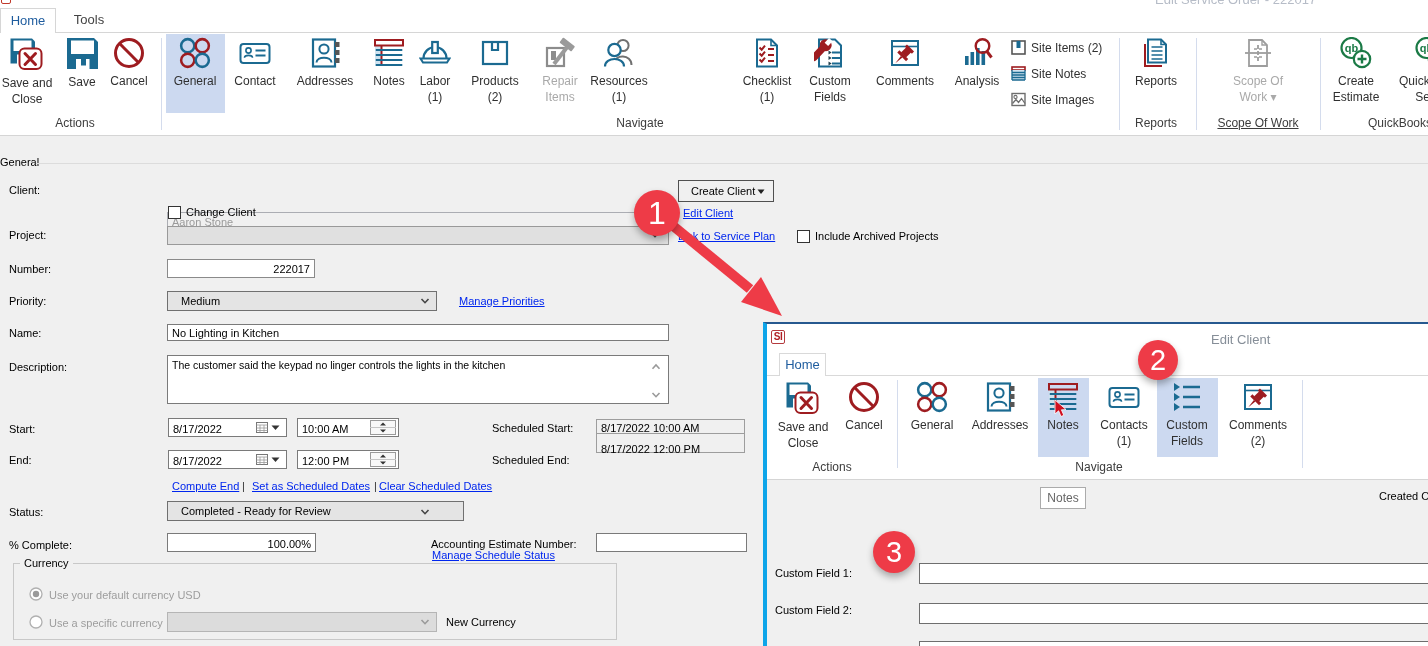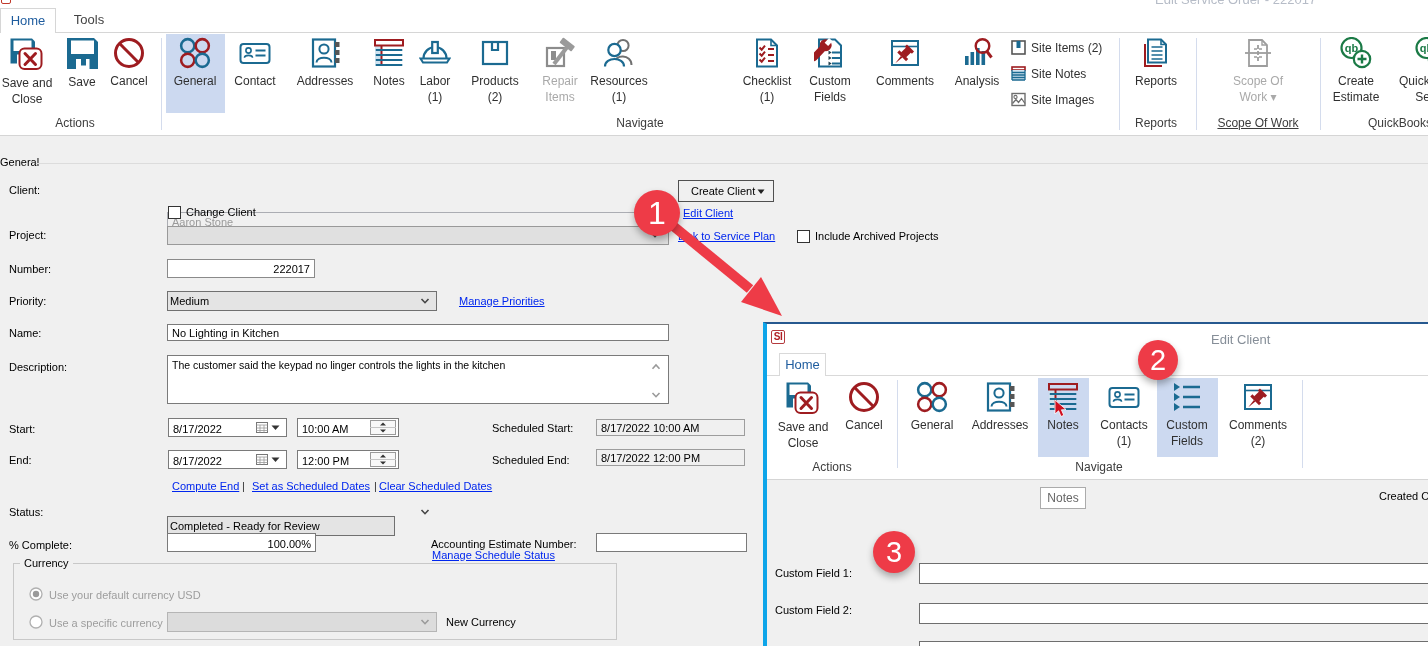--- a/index.html
+++ b/index.html
@@ -19,21 +19,21 @@
 .rlbl.dis { color:#a9a9a9; }
 .glbl { position:absolute; top:116px; font-size:12px; color:#3c3c3c; text-align:center; }
 .vsep { position:absolute; top:38px; height:92px; width:1px; background:#d4dced; }
 .hl { background:#ccd9f0; }
 
 
 #form { position:absolute; left:0; top:137px; width:1428px; height:509px; background:#f0f0f0; font-size:11px; color:#000; }
 .flbl { position:absolute; left:9px; }
 .inp { position:absolute; background:#fff; border:1px solid #7a7a7a; font-size:11px; padding:2px 4px; line-height:14px; }
 .dis1 { background:#f0f0f0; border:1px solid #abadb3; color:#838383; }
-.combo { position:absolute; background:#e4e4e4; border:1px solid #707070; font-size:11px; padding:2px 2px; line-height:14px; }
+.combo { position:absolute; background:#e4e4e4; border:1px solid #707070; font-size:11px; padding:2px 13px; line-height:14px; }
 .chev { position:absolute; width:10px; height:10px; }
 .link { position:absolute; color:#0026ee; text-decoration:underline; font-size:11px; }
 .cb { position:absolute; width:13px; height:13px; background:#fff; border:1px solid #333; }
 </style>
 </head>
 <body>
 <div id="page">
 
 <div class="abs" style="left:1px;top:-4px;width:10px;height:9px;border:1.5px solid #c0392b;border-radius:2px;background:#fff;"></div>
 <div class="abs" style="left:1155px;top:-7px;width:220px;font-size:13px;color:#b6bcc7;">Edit Service Order - 222017</div>
@@ -360,28 +360,28 @@
         <path d="M0.5 0.5 L4.5 5 L8.5 0.5 z" fill="#333"></path>
       </svg>
 <div class="inp" style="left:297px;top:313px;width:102px;height:19px;padding-top:3px;">12:00 PM</div>
       <div class="abs" style="left:370px;top:315px;width:26px;height:15px;background:#f8f8f8;border:1px solid #9a9a9a;"></div>
       <div class="abs" style="left:370px;top:322px;width:26px;height:1px;background:#c5c5c5;"></div>
       <svg class="abs" style="left:379px;top:317px;" width="8" height="11" viewBox="0 0 8 11">
         <path d="M1 3.5 L4 0.5 L7 3.5 z" fill="#333"></path>
         <path d="M1 7.5 L4 10.5 L7 7.5 z" fill="#333"></path>
       </svg>
 <div class="abs" style="left:492px;top:317px;font-size:11px;">Scheduled End:</div>
-<div class="abs" style="left:596px;top:312px;width:149px;height:17px;background:#f0f0f0;border:1px solid #9d9d9d;font-size:11px;padding:2px 4px;">8/17/2022 12:00 PM</div>
+<div class="abs" style="left:596px;top:296px;width:149px;height:17px;background:#f0f0f0;border:1px solid #9d9d9d;font-size:11px;padding:9px 4px;">8/17/2022 12:00 PM</div>
 <a class="link" style="left:172px;top:343px;">Compute End</a>
 <div class="abs" style="left:242px;top:343px;font-size:11px;color:#333;">|</div>
 <a class="link" style="left:252px;top:343px;">Set as Scheduled Dates</a>
 <div class="abs" style="left:374px;top:343px;font-size:11px;color:#333;">|</div>
 <a class="link" style="left:379px;top:343px;">Clear Scheduled Dates</a>
 <div class="flbl" style="left:9px;top:369px;">Status:</div>
-<div class="combo" style="left:167px;top:379px;width:228px;height:20px;">Completed - Ready for Review</div>
+<div class="combo" style="left:167px;top:364px;width:297px;height:20px;">Completed - Ready for Review</div>
 <svg class="chev" style="left:420px;top:370px;" viewBox="0 0 10 10">
         <path d="M1.5 3 L5 6.7 L8.5 3" fill="none" stroke="#444" stroke-width="1.6"></path>
       </svg>
 <a class="link" style="left:432px;top:368px;margin-top:44px;">Manage Schedule Status</a>
 <div class="flbl" style="left:9px;top:402px;">% Complete:</div>
 <div class="inp" style="left:167px;top:396px;width:149px;height:19px;text-align:right;padding-top:3px;">100.00%</div>
 <div class="abs" style="left:431px;top:401px;font-size:11px;">Accounting Estimate Number:</div>
 <div class="inp" style="left:596px;top:396px;width:151px;height:19px;"></div>
 <div class="abs" style="left:13px;top:426px;width:604px;height:77px;border:1px solid #c8c8c8;"></div>
 <div class="abs" style="left:20px;top:420px;background:#f0f0f0;padding:0 4px;font-size:11px;">Currency</div>

